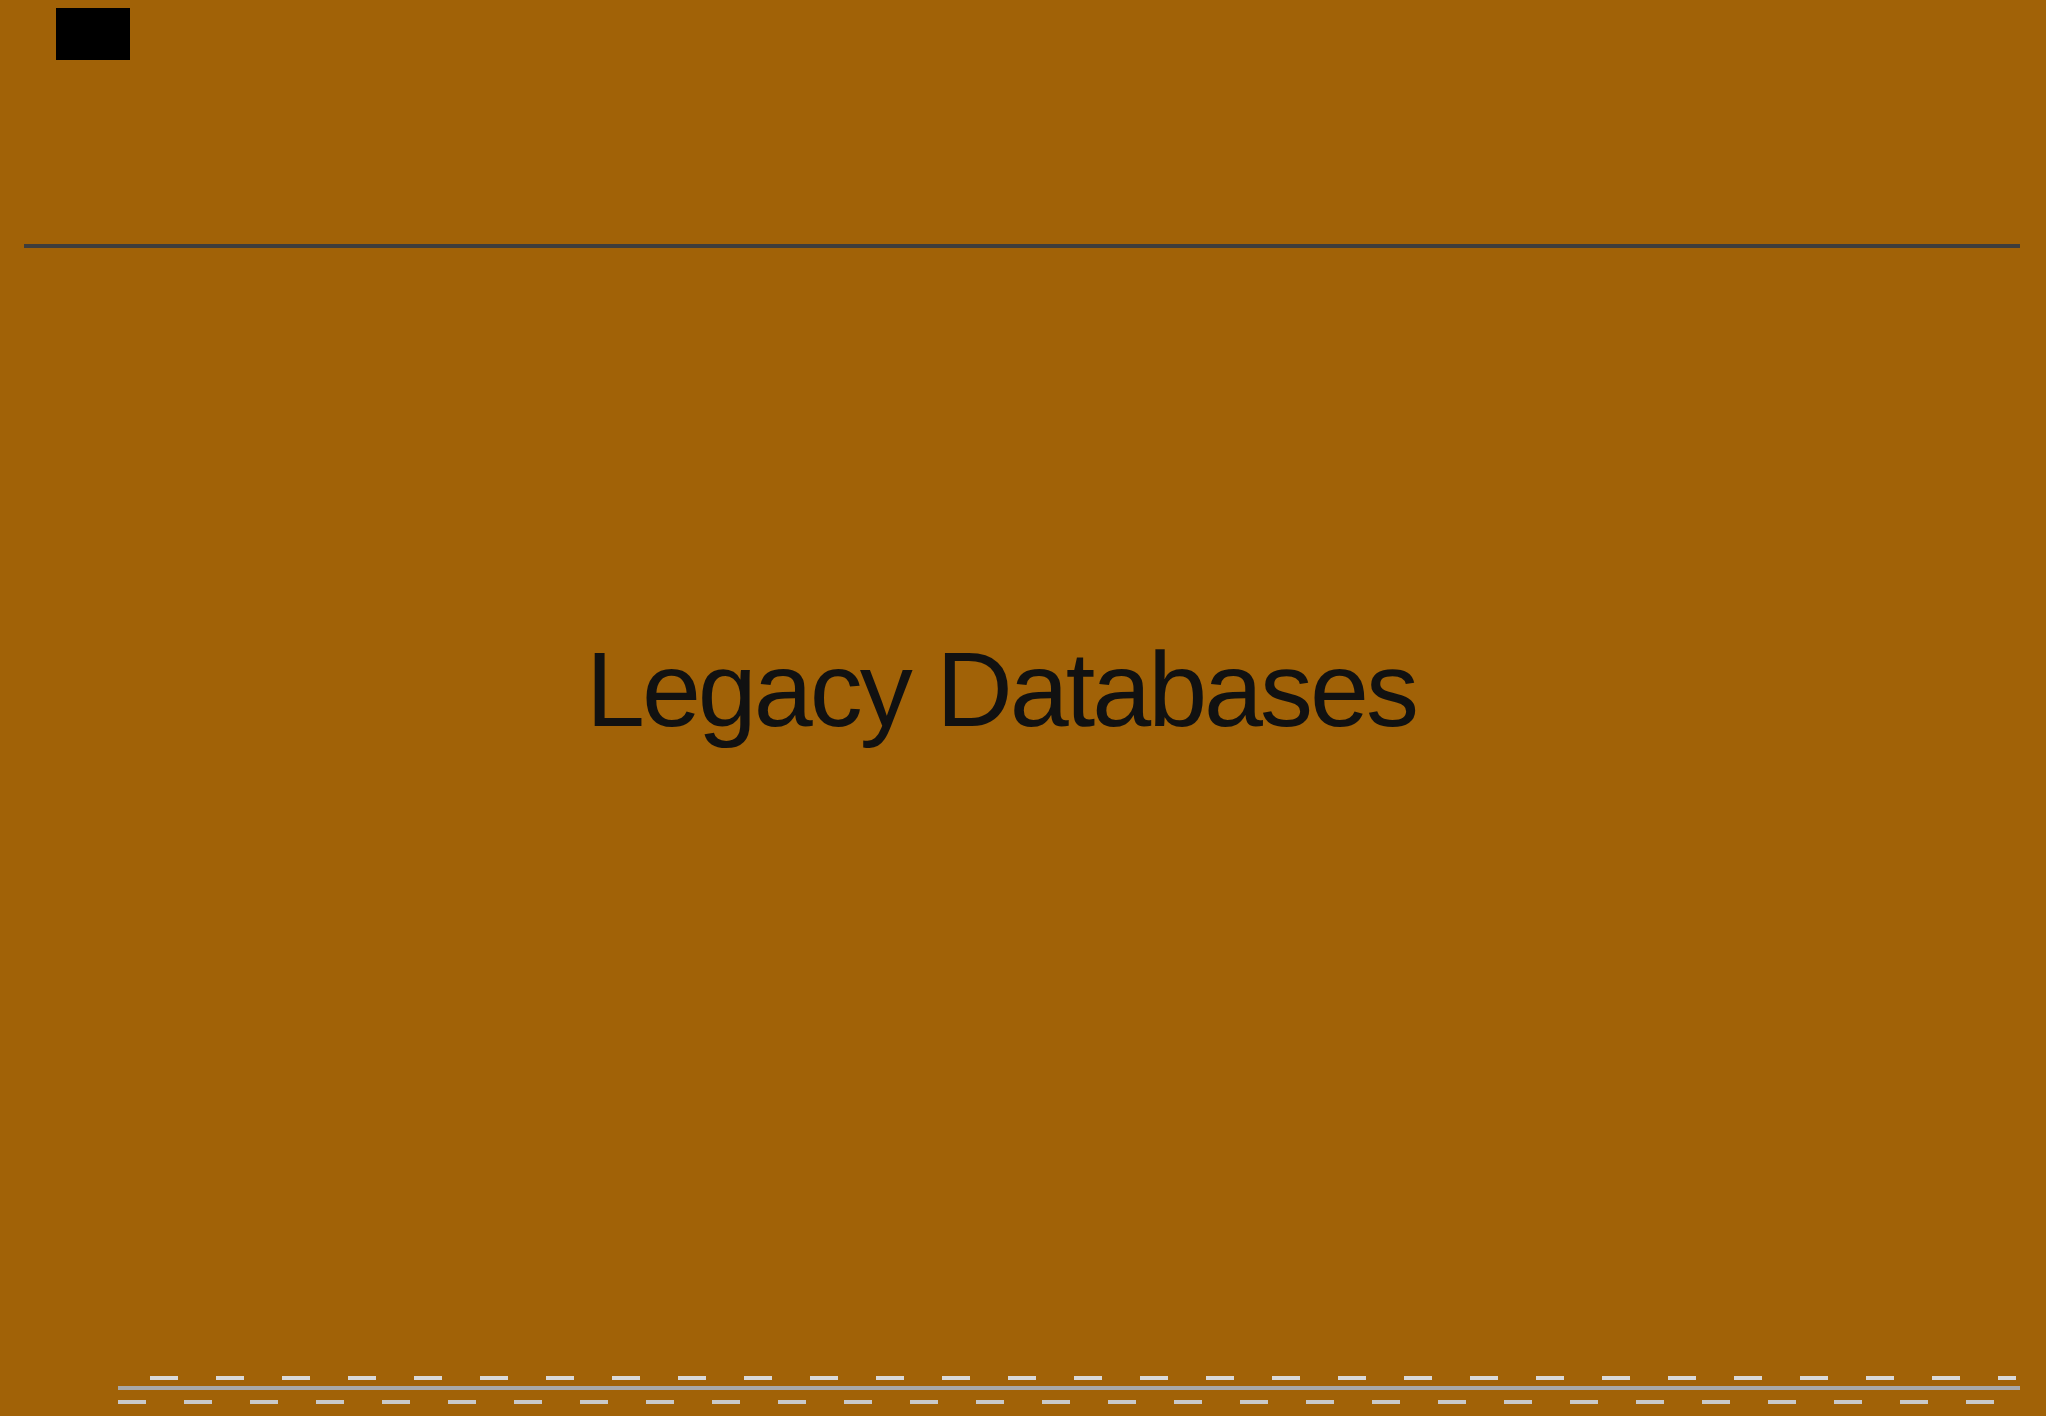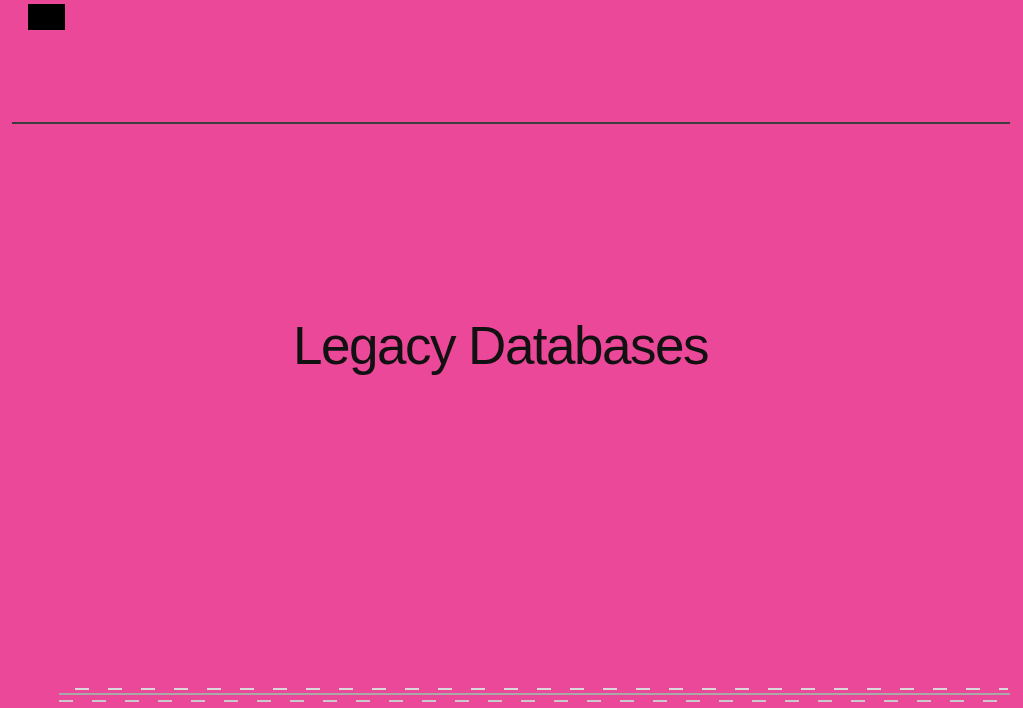--- a/index.html
+++ b/index.html
@@ -10,21 +10,21 @@
     width: 1023px;
     height: 708px;
     background: #ffffff;
     font-family: "Liberation Sans", sans-serif;
     overflow: hidden;
   }
   .slide {
     position: relative;
     width: 1023px;
     height: 708px;
-    background: #ec4899;
+    background: #a16207;
   }
   
   .marker {
     position: absolute;
     left: 28px;
     top: 4px;
     width: 37px;
     height: 26px;
     background: #000000;
   }

